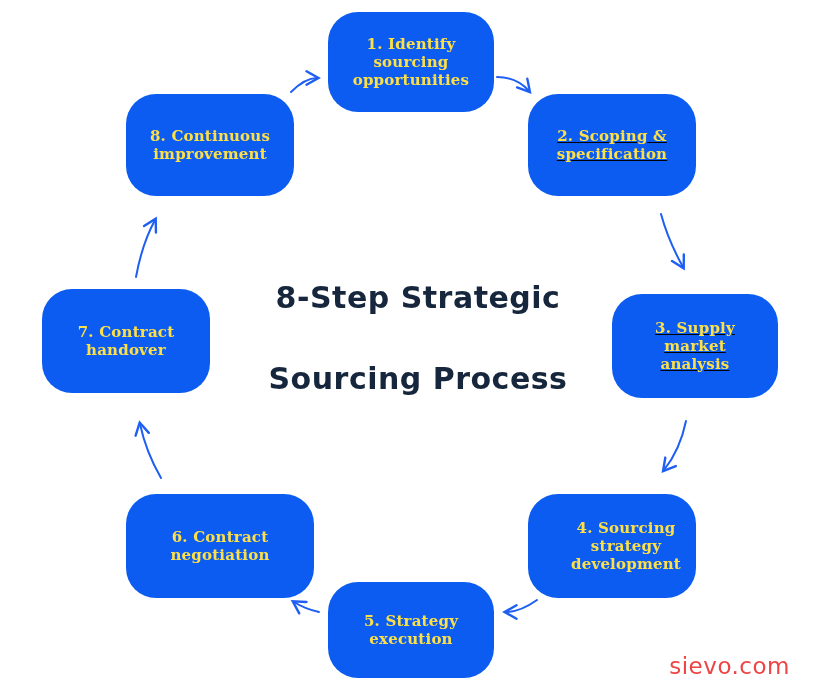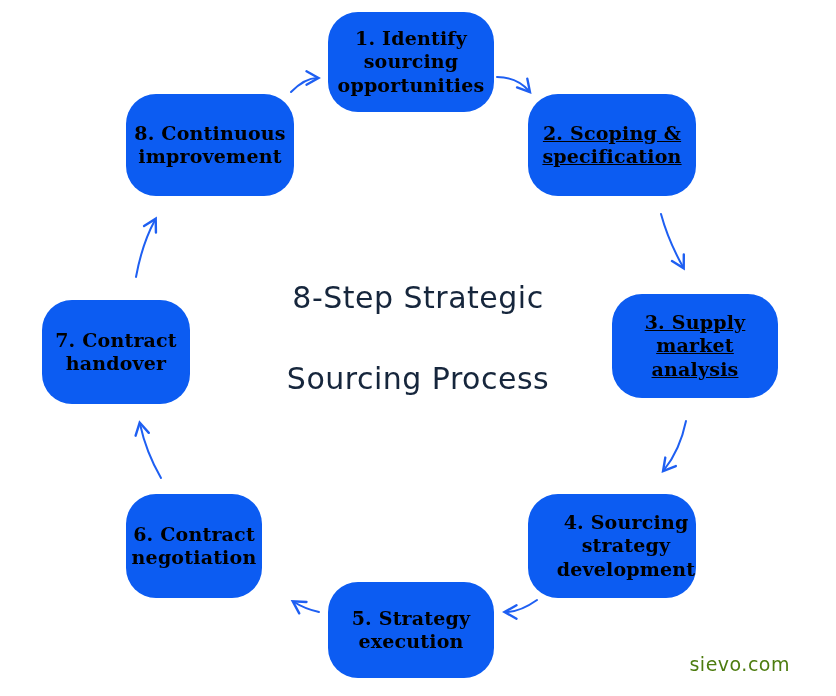--- a/index.html
+++ b/index.html
@@ -15,56 +15,56 @@
     position: absolute;
     background: var(--box-blue, #0C5CF2);
     border-radius: 30px;
     display: flex;
     align-items: center;
     justify-content: center;
     box-sizing: border-box;
     padding: 8px;
   }
   .step-label {
-    color: #000000;
+    color: #fde047;
     font-family: "DejaVu Serif", serif;
     font-weight: bold;
-    font-size: 19px;
+    font-size: 15px;
     line-height: 1.22;
     text-align: center;
     white-space: pre-line;
     letter-spacing: 0.2px;
   }
   .center-title {
     position: absolute;
     left: 238px;
     top: 280px;
     width: 360px;
     text-align: center;
     color: #16263C;
     font-family: "DejaVu Sans", sans-serif;
-    font-weight: normal;
+    font-weight: bold;
     font-size: 30px;
     letter-spacing: 0.5px;
   }
   .center-title .title-line { display: block; }
   .center-title .title-line + .title-line { margin-top: 46px; }
   .arrows-layer {
     position: absolute;
     left: 0; top: 0;
     width: 836px; height: 696px;
     pointer-events: none;
   }
   .footer-brand {
     position: absolute;
     right: 46px;
     top: 653px;
-    color: #4d7c0f;
+    color: #ef4444;
     font-family: "DejaVu Sans", sans-serif;
-    font-size: 19px;
+    font-size: 23px;
     font-weight: normal;
     letter-spacing: 0.5px;
   }
 </style>
 </head>
 <body>
 
 <div class="canvas">
 
   <svg class="arrows-layer" width="836" height="696" viewBox="0 0 836 696" xmlns="http://www.w3.org/2000/svg">
@@ -109,26 +109,26 @@
     <span class="step-label">4. Sourcing
 strategy
 development</span>
   </div>
 
   <div class="step-box" style="left:328px; top:582px; width:166px; height:96px;">
     <span class="step-label">5. Strategy
 execution</span>
   </div>
 
-  <div class="step-box" style="left:126px; top:494px; width:136px; height:104px;">
+  <div class="step-box" style="left:126px; top:494px; width:188px; height:104px;">
     <span class="step-label">6. Contract
 negotiation</span>
   </div>
 
-  <div class="step-box" style="left:42px; top:300px; width:148px; height:104px;">
+  <div class="step-box" style="left:42px; top:289px; width:168px; height:104px;">
     <span class="step-label">7. Contract
 handover</span>
   </div>
 
   <div class="step-box" style="left:126px; top:94px; width:168px; height:102px;justify-content:center;">
     <span class="step-label">8. Continuous
 improvement</span>
   </div>
 
   <div class="footer-brand">sievo.com</div>

